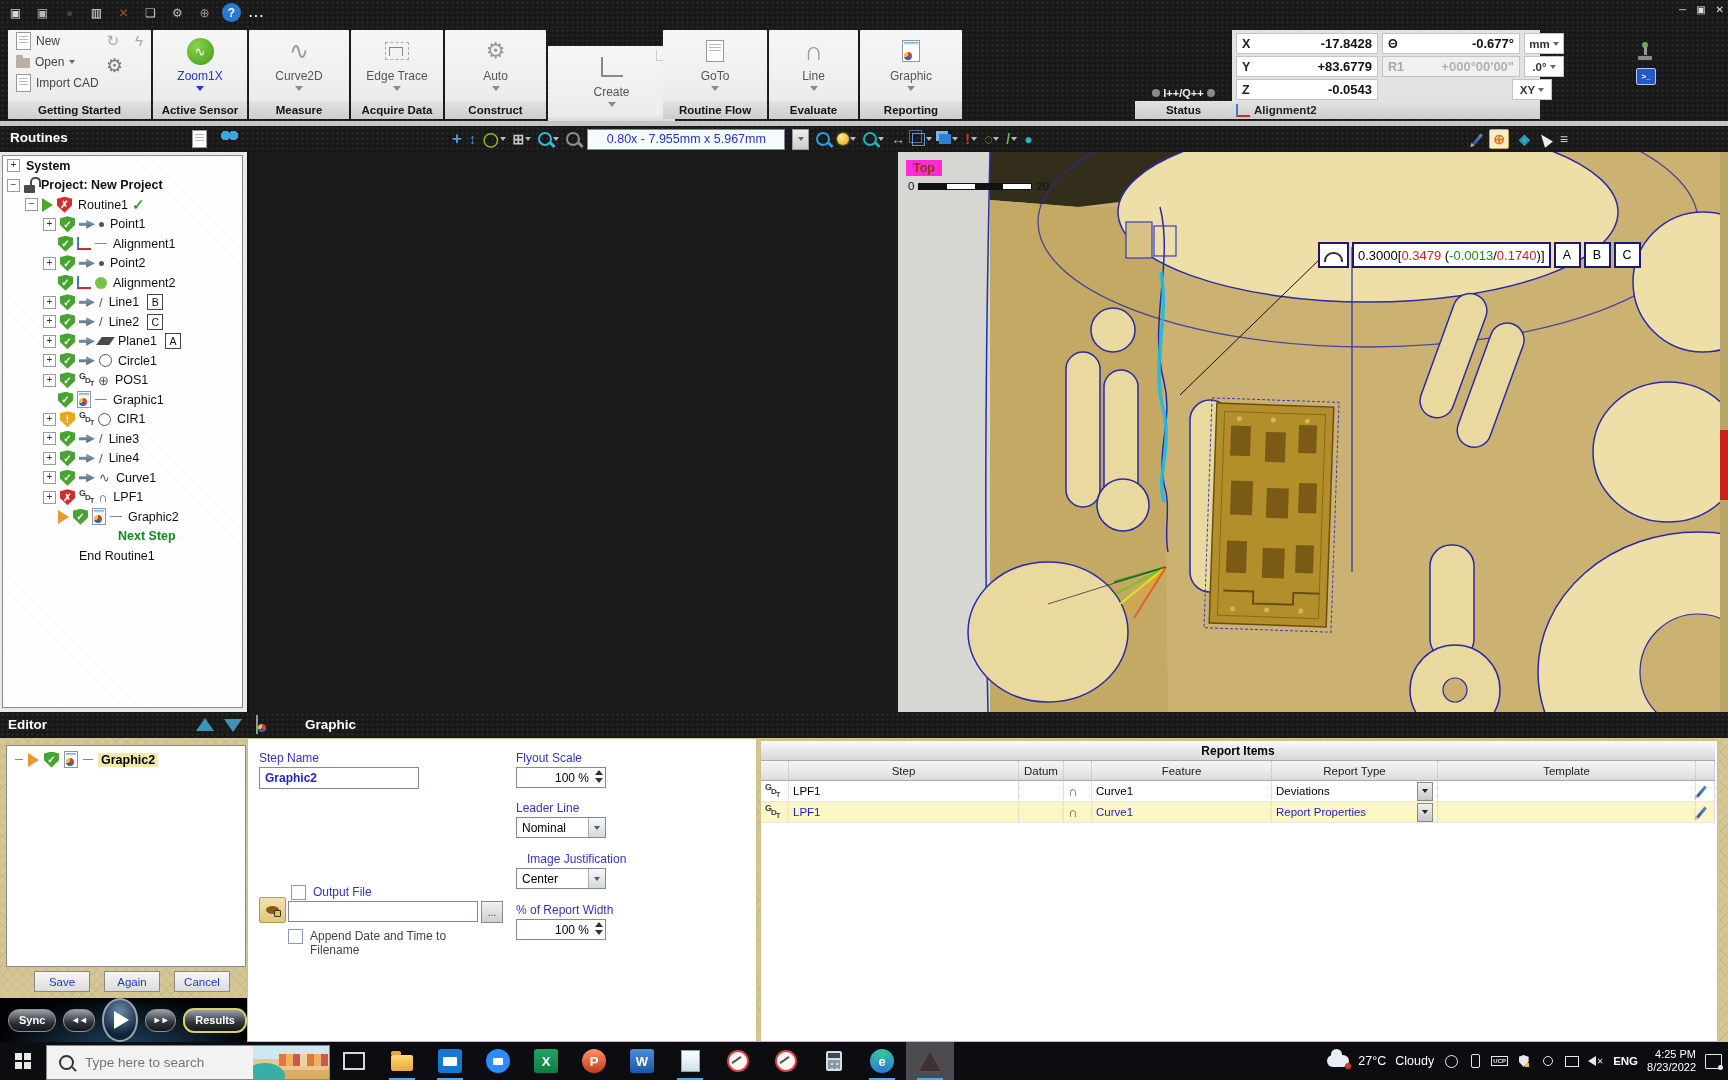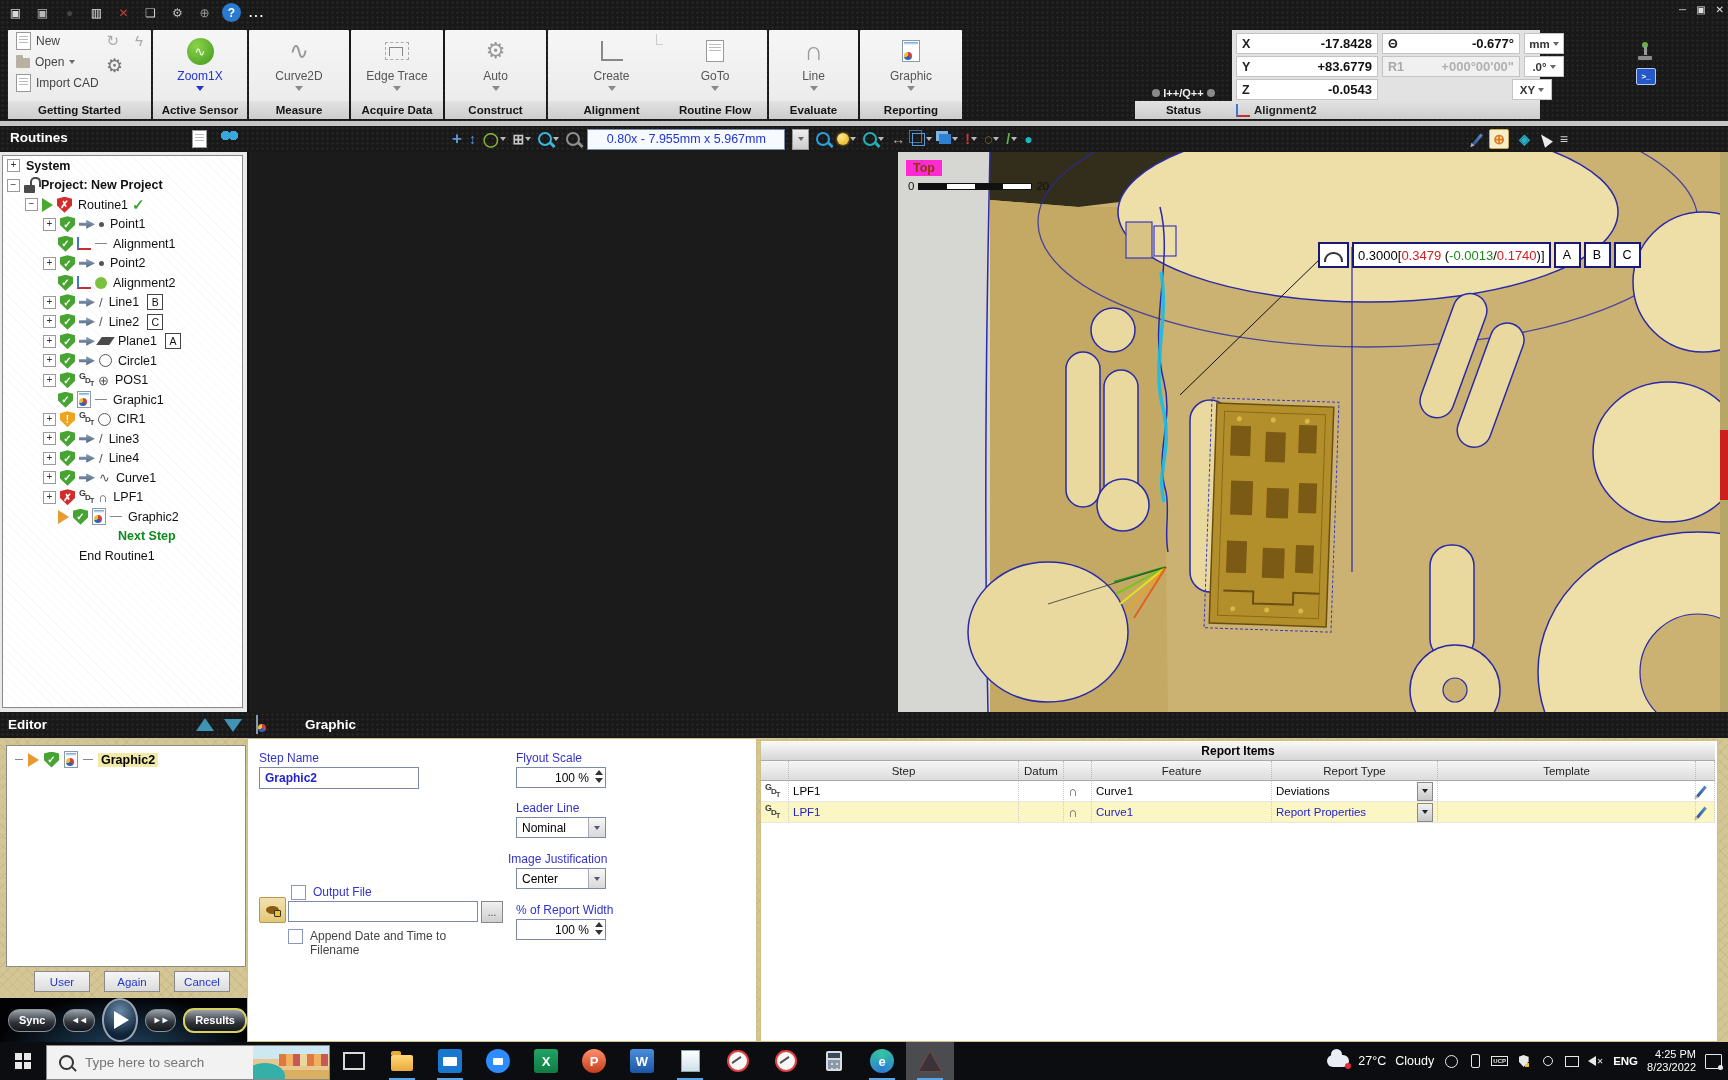--- a/index.html
+++ b/index.html
@@ -319,21 +319,21 @@
       <div class="bigbtn">
         <div class="bicon">
             <span style="font-size:22px;color:#999;">⚙</span>
           </div>
         <div class="blabel">Auto</div>
           <div class="bcaret"></div>
       </div>
       <div class="glabel">Construct</div>
     </div>
 
-    <div class="rgroup" style="left:548px;width:127px;">
+    <div class="rgroup" style="left:548px;width:127px;margin-top:16px;">
       <div class="bigbtn">
         <div class="bicon">
             <span style="width:20px;height:18px;border-left:2.5px solid #888;border-bottom:2.5px solid #888;"></span>
           </div>
         <div class="blabel">Create</div>
           <div class="bcaret"></div>
       </div>
       <span style="position:absolute;right:6px;top:4px;width:12px;height:10px;border-left:1.5px solid #ccc;border-bottom:1.5px solid #ccc;"></span>
       <div class="glabel">Alignment</div>
     </div>
@@ -791,21 +791,21 @@
     <div id="steps-box">
       <div id="sel-step-row">
         <span class="dashico" style="width:8px;"></span>
         <span class="ico play play-o"></span>
         <span class="ico shield sh-g">✓</span>
         <span class="ico gfx"></span>
         <span class="dashico" style="width:10px;"></span>
         <span id="sel-step-lbl">Graphic2</span>
       </div>
     </div>
-    <div class="ebtn" style="left:34px;">User</div>
+    <div class="ebtn" style="left:34px;">Save</div>
     <div class="ebtn" style="left:104px;">Again</div>
     <div class="ebtn" style="left:174px;">Cancel</div>
 
     <div id="transport">
       <div class="tpill">Sync</div>
       <div class="tpill tsmall">◄◄</div>
       <div id="playbtn">
           <i></i>
         </div>
       <div class="tpill tsmall">►►</div>
@@ -841,21 +841,21 @@
             <i class="sp-dn"></i>
           </span>
       </div>
       <div class="flabel" style="left:268px;top:62px;">Leader Line</div>
       <div class="fbox selbox" style="left:268px;top:78px;width:90px;height:21px;">
         <span>Nominal</span>
           <span class="selbtn">
             <i></i>
           </span>
       </div>
-      <div class="flabel" style="left:260px;top:113px;">Image Justification</div>
+      <div class="flabel" style="left:279px;top:113px;">Image Justification</div>
       <div class="fbox selbox" style="left:268px;top:129px;width:90px;height:21px;">
         <span>Center</span>
           <span class="selbtn">
             <i></i>
           </span>
       </div>
       <div class="flabel" style="left:268px;top:164px;">% of Report Width</div>
       <div class="fbox spinner" style="left:268px;top:180px;width:90px;height:21px;">
         <span>100 %</span>
         <span class="spin-arrows">

